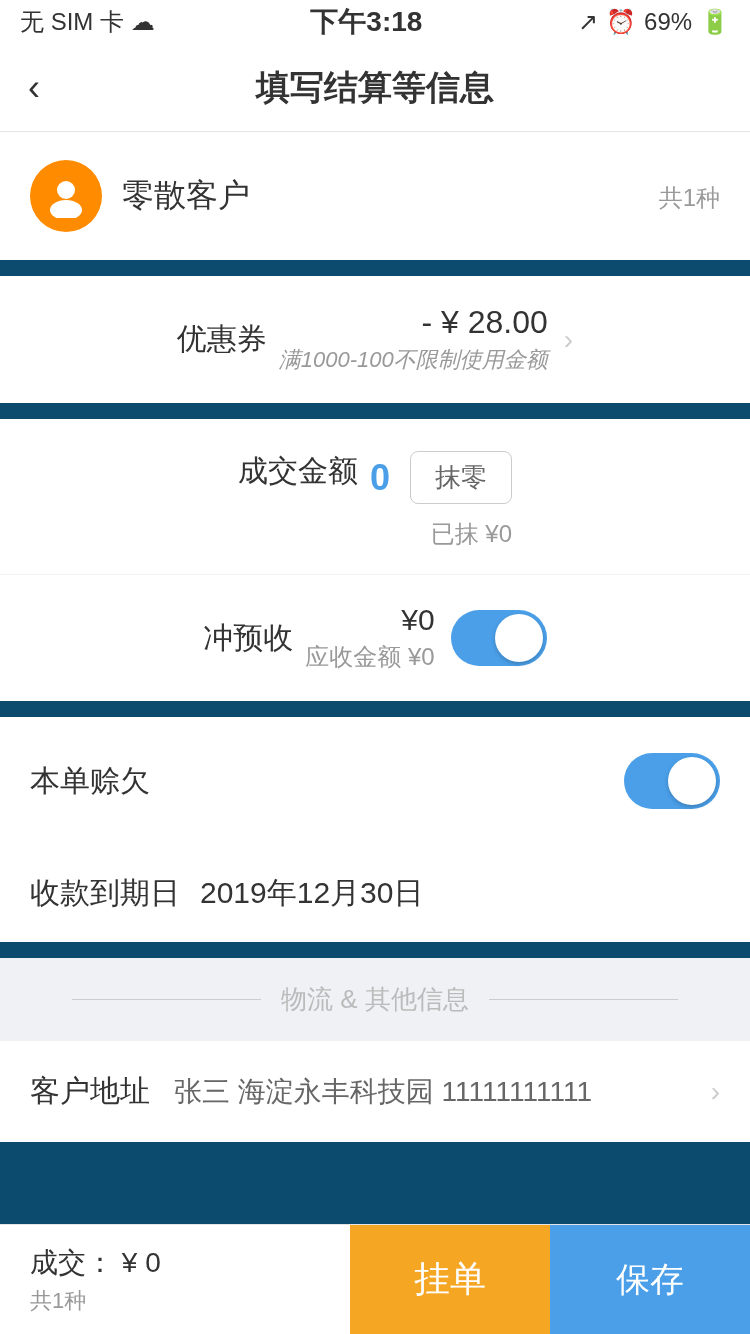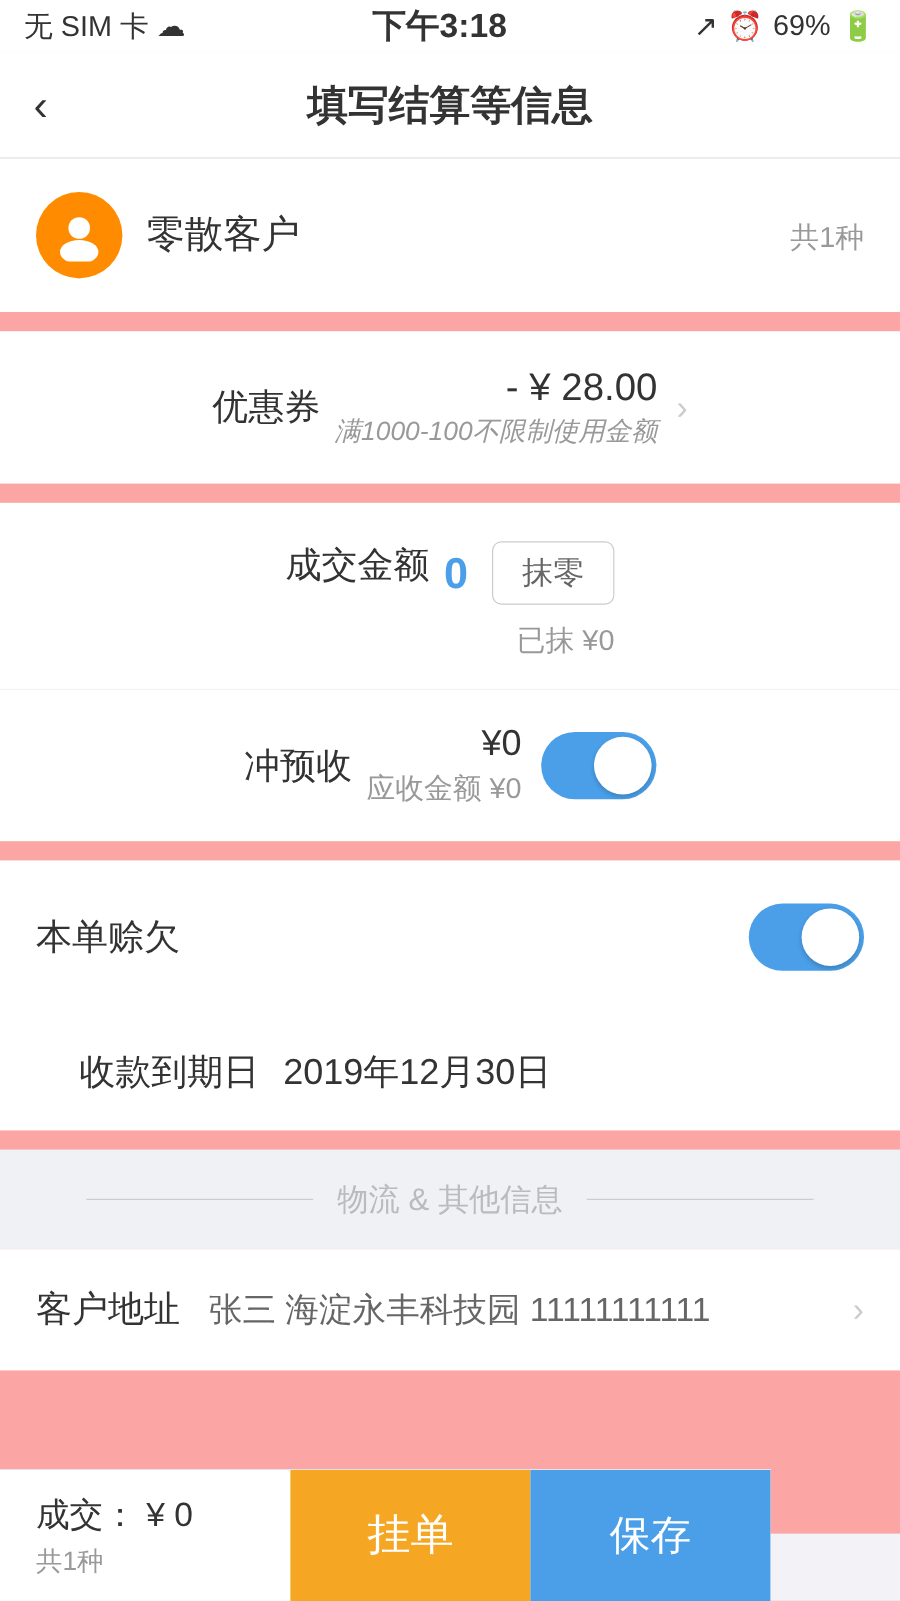--- a/index.html
+++ b/index.html
@@ -46,21 +46,21 @@
       cursor: pointer;
     }
     .nav-title {
       font-size: 34px;
       font-weight: 600;
       color: #333;
     }
 
     
     .content {
-      background: #fca5a5;
+      background: #0c4a6e;
       padding-bottom: 120px;
     }
 
     
     .customer-section {
       background: #fff;
       padding: 28px 30px;
       display: flex;
       align-items: center;
       justify-content: space-between;
@@ -192,21 +192,20 @@
     .debt-label { font-size: 30px; color: #333; }
 
     
     .due-date-row {
       padding: 28px 30px;
     }
     .due-date-content {
       display: flex;
       align-items: center;
       gap: 20px;
-      margin-left: 36px;
     }
     .due-date-label { font-size: 30px; color: #333; }
     .due-date-value { font-size: 30px; color: #333; }
 
     
     .divider-section {
       background: #f0f1f5;
       text-align: center;
       padding: 24px 12px;
       color: #bbb;
@@ -235,21 +234,21 @@
       padding: 30px 30px;
     }
     .address-label { font-size: 30px; color: #333; flex-shrink: 0; margin-right: 24px; }
     .address-value { font-size: 28px; color: #666; flex: 1; }
 
     
     .bottom-bar {
       position: fixed;
       bottom: 0;
       left: 0;
-      width: 642px;
+      width: 750px;
       height: 110px;
       background: #fff;
       display: flex;
       align-items: center;
       border-top: 1px solid #e5e5e5;
     }
     .bottom-info {
       flex: 1;
       padding: 0 30px;
     }

